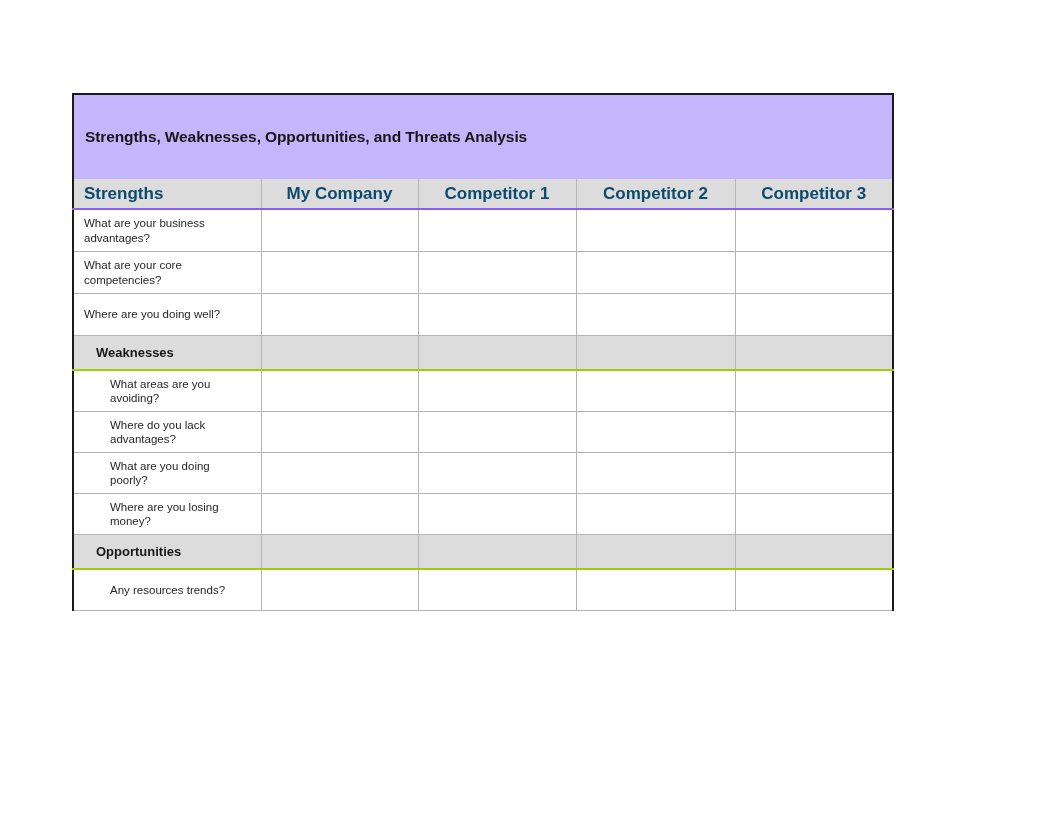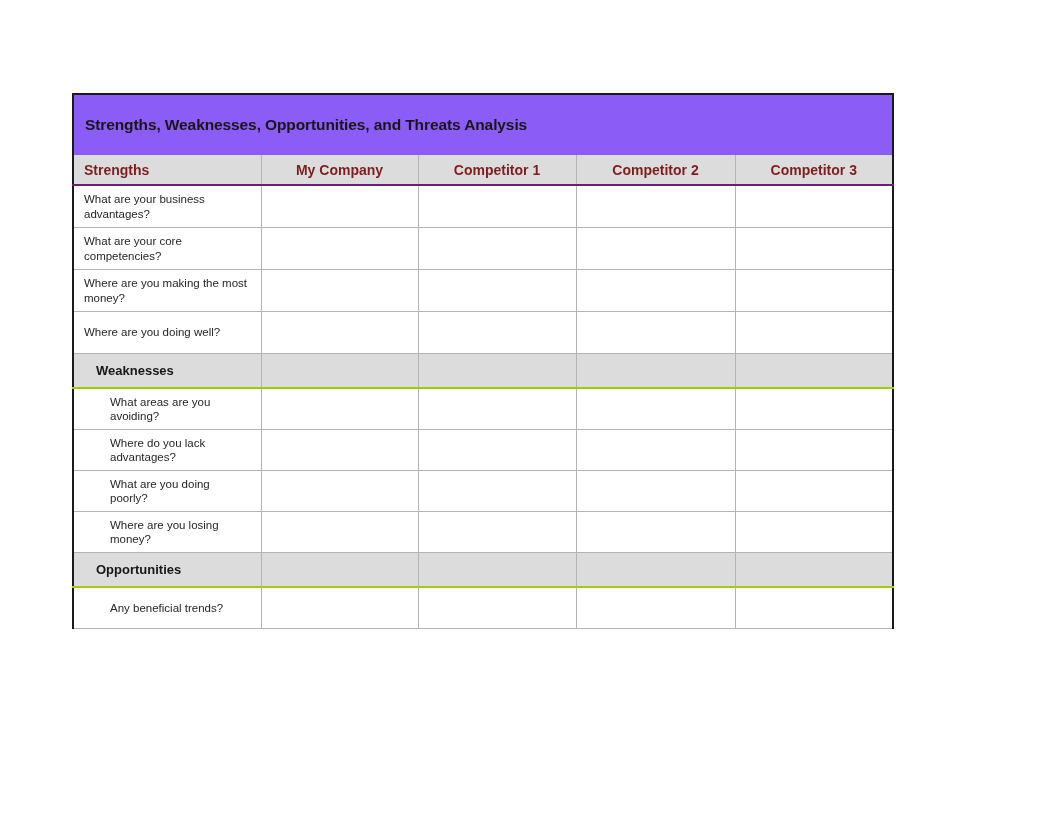--- a/index.html
+++ b/index.html
@@ -39,45 +39,45 @@
   }
 
   table.swot col.c-label { width: 188px; }
   table.swot col.c-mine  { width: 157px; }
   table.swot col.c-c1    { width: 158px; }
   table.swot col.c-c2    { width: 159px; }
   table.swot col.c-c3    { width: 158px; }
 
   
   tr.title-row td {
-    background: #8b5cf6;
+    background: #c4b5fd;
     height: 60px;
-    padding: 0 11px;
+    padding: 12px 11px;
     vertical-align: middle;
     border: none;
   }
   .title-text {
     font-size: 15.5px;
     font-weight: bold;
     color: #171717;
     letter-spacing: -0.1px;
     line-height: 1.2;
   }
 
   
   tr.colhead-row td {
     background: #dcdcdc;
     height: 29px;
     padding: 0 10px;
     vertical-align: middle;
-    font-size: 14px;
+    font-size: 17px;
     font-weight: bold;
-    color: #7f1d1d;
+    color: #0c4a6e;
     border-right: 1px solid #b4b4b4;
-    border-bottom: 2px solid #701a75;
+    border-bottom: 2px solid #8b5cf6;
   }
   tr.colhead-row td:last-child { border-right: none; }
   tr.colhead-row td.first { text-align: left; }
   tr.colhead-row td.ctr { text-align: center; margin-left: 44px; }
 
   
   tr.section-row td {
     background: #dcdcdc;
     height: 33px;
     padding: 0 22px;
@@ -145,27 +145,20 @@
             <td class="fill"></td>
           </tr>
           <tr class="q-row h43">
             <td>What are your core competencies?</td>
             <td class="fill"></td>
             <td class="fill"></td>
             <td class="fill"></td>
             <td class="fill"></td>
           </tr>
           <tr class="q-row h43">
-            <td>Where are you making the most money?</td>
-            <td class="fill"></td>
-            <td class="fill"></td>
-            <td class="fill"></td>
-            <td class="fill"></td>
-          </tr>
-          <tr class="q-row h43">
             <td>Where are you doing well?</td>
             <td class="fill"></td>
             <td class="fill"></td>
             <td class="fill"></td>
             <td class="fill"></td>
           </tr>
           <tr class="section-row">
             <td>Weaknesses</td>
             <td></td>
             <td></td>
@@ -201,21 +194,21 @@
             <td class="fill"></td>
           </tr>
           <tr class="section-row">
             <td>Opportunities</td>
             <td></td>
             <td></td>
             <td></td>
             <td></td>
           </tr>
           <tr class="q-row h42 last">
-            <td>Any beneficial trends?</td>
+            <td>Any resources trends?</td>
             <td class="fill"></td>
             <td class="fill"></td>
             <td class="fill"></td>
             <td class="fill"></td>
           </tr>
         </tbody>
     </table>
   </div>
 </div>
 

